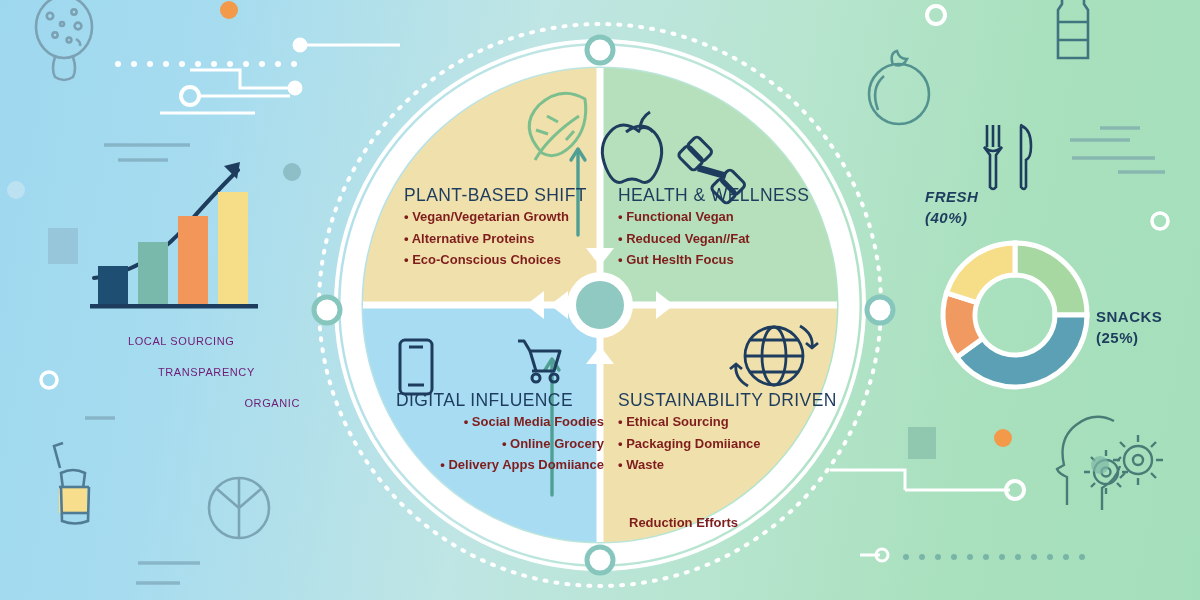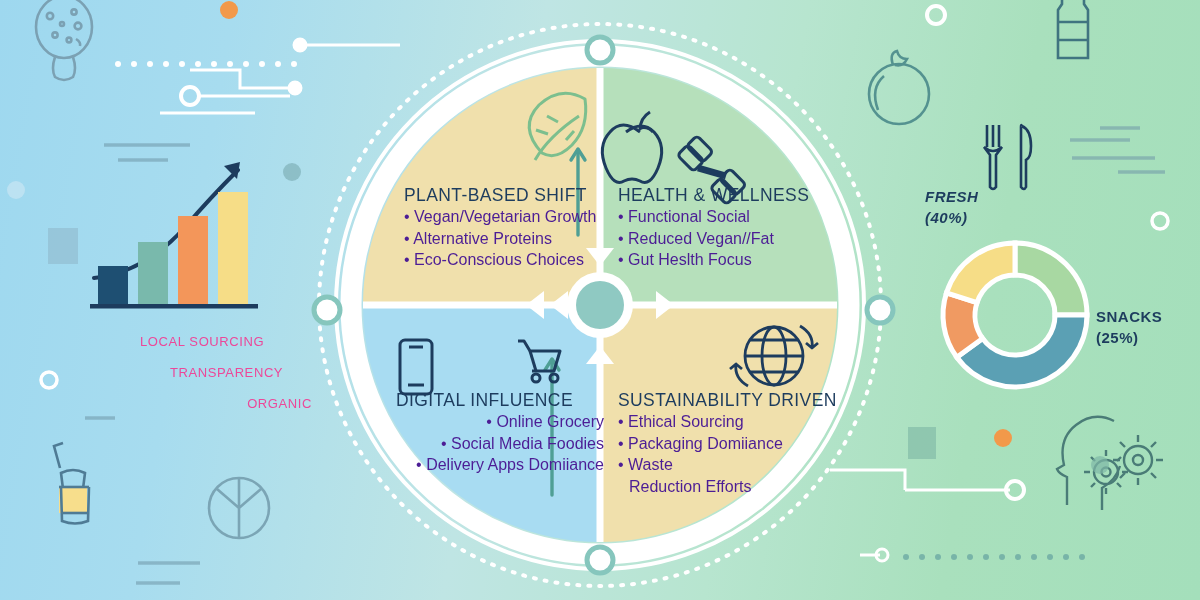--- a/index.html
+++ b/index.html
@@ -14,38 +14,38 @@
 
   
   .wheel { position:absolute; left:296px; top:20px; width:608px; height:570px; }
   .wheel svg { position:absolute; left:0; top:0; }
 
   .quad-text { position:absolute; color:#1f3f61; }
   .q-title {
     font-size:17.5px; font-weight:normal; letter-spacing:.4px;
     color:#1d3c5e; white-space:nowrap;
   }
-  .q-list { font-size:16px; line-height:21.5px; color:#4c1d95; }
+  .q-list { font-size:13px; line-height:21.5px; color:#7f1d1d;font-weight:bold; }
   .q-list div { white-space:nowrap; }
-  .q-sub { padding-left:11px; }
+  .q-sub { padding-left:11px;margin-top:36px; }
 
   
   #q-tl { left:108px; top:165px; width:200px; text-align:left; }
   #q-tr { left:322px; top:165px; width:200px; text-align:left; }
   #q-bl { left:100px; top:370px; width:208px; text-align:left; }
   #q-br { left:322px; top:370px; width:210px; text-align:left; }
   #q-tl .q-title { text-align:left; }
   #q-bl .q-title { text-align:left; }
   #q-bl .q-list { text-align:right; }
 
   
   .barchart { position:absolute; left:84px; top:150px; width:220px; height:180px; }
   .left-labels {
-    position:absolute; left:92px; top:326px; width:220px;
-    font-size:13px; letter-spacing:.6px; color:#ec4899; line-height:31px;
+    position:absolute; left:80px; top:326px; width:220px;
+    font-size:11px; letter-spacing:.6px; color:#701a75; line-height:31px;
   }
   .left-labels .l1 { text-align:left; padding-left:48px; }
   .left-labels .l2 { text-align:left; padding-left:78px; }
   .left-labels .l3 { text-align:right; padding-left:106px; }
 
   
   .donut { position:absolute; left:930px; top:230px; width:170px; height:170px; }
   .donut-lbl { position:absolute; font-size:15px; font-weight:bold; color:#1d3c5e; letter-spacing:.5px; line-height:21px; }
   #lbl-fresh { left:925px; top:186px;font-style:italic; }
   #lbl-snacks { left:1096px; top:306px; }
@@ -321,31 +321,31 @@
       <div class="q-list">
         <div>• Vegan/Vegetarian Growth</div>
         <div>• Alternative Proteins</div>
         <div>• Eco-Conscious Choices</div>
       </div>
     </div>
 
     <div class="quad-text" id="q-tr">
       <div class="q-title">HEALTH &amp; WELLNESS</div>
       <div class="q-list">
-        <div>• Functional Social</div>
+        <div>• Functional Vegan</div>
         <div>• Reduced Vegan//Fat</div>
         <div>• Gut Heslth Focus</div>
       </div>
     </div>
 
     <div class="quad-text" id="q-bl">
       <div class="q-title">DIGITAL INFLUENCE</div>
       <div class="q-list">
+        <div>• Social Media Foodies</div>
         <div>• Online Grocery</div>
-        <div>• Social Media Foodies</div>
         <div>• Delivery Apps Domiiance</div>
       </div>
     </div>
 
     <div class="quad-text" id="q-br">
       <div class="q-title">SUSTAINABILITY DRIVEN</div>
       <div class="q-list">
         <div>• Ethical Sourcing</div>
         <div>• Packaging Domiiance</div>
         <div>• Waste</div>

